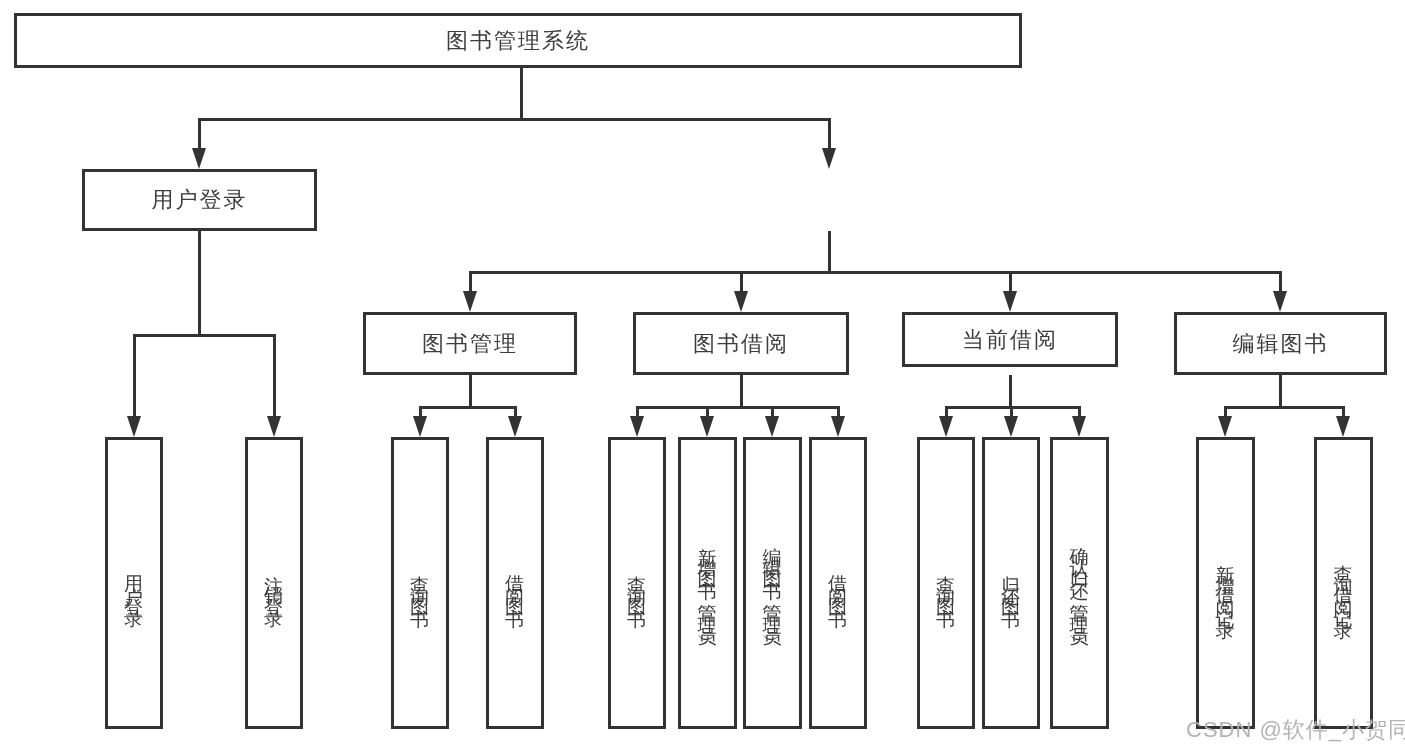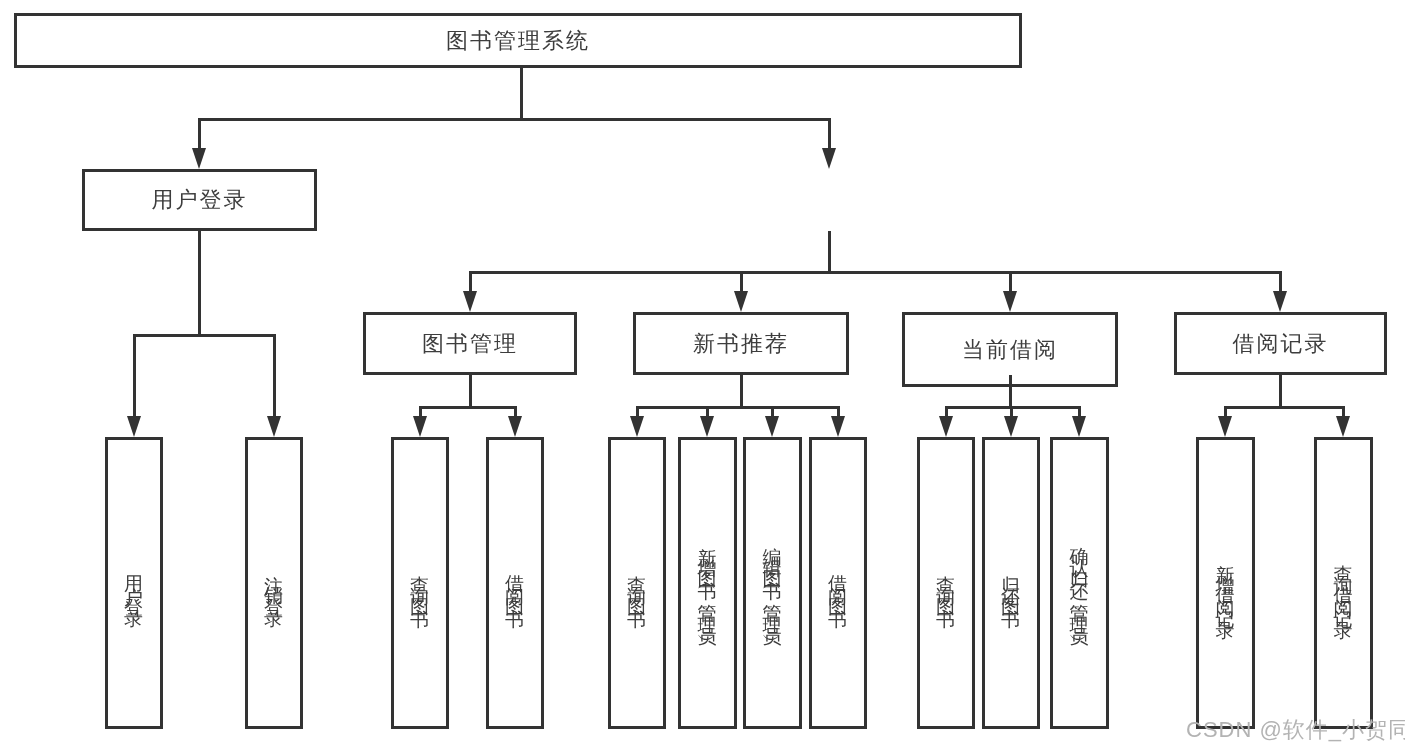--- a/index.html
+++ b/index.html
@@ -64,27 +64,27 @@
   <div class="arrow" style="left:734px;top:291px"></div>
   <div class="vline" style="left:1009px;top:271px;height:22px"></div>
   <div class="arrow" style="left:1003px;top:291px"></div>
   <div class="vline" style="left:1279px;top:271px;height:22px"></div>
   <div class="arrow" style="left:1273px;top:291px"></div>
 
   <div class="box hbox" style="left:363px;top:312px;width:214px;height:63px">
     <span>图书管理</span>
   </div>
   <div class="box hbox" style="left:633px;top:312px;width:216px;height:63px">
-    <span>新书推荐</span>
+    <span>图书借阅</span>
   </div>
-  <div class="box hbox" style="left:902px;top:312px;width:216px;height:75px">
+  <div class="box hbox" style="left:902px;top:312px;width:216px;height:55px">
     <span>当前借阅</span>
   </div>
   <div class="box hbox" style="left:1174px;top:312px;width:213px;height:63px">
-    <span>借阅记录</span>
+    <span>编辑图书</span>
   </div>
 
   <div class="vline" style="left:469px;top:375px;height:33px"></div>
   <div class="hline" style="left:419px;top:406px;width:98px"></div>
   <div class="vline" style="left:419px;top:406px;height:12px"></div>
   <div class="arrow" style="left:413px;top:416px"></div>
   <div class="vline" style="left:514px;top:406px;height:12px"></div>
   <div class="arrow" style="left:508px;top:416px"></div>
 
   <div class="vline" style="left:740px;top:375px;height:33px"></div>

